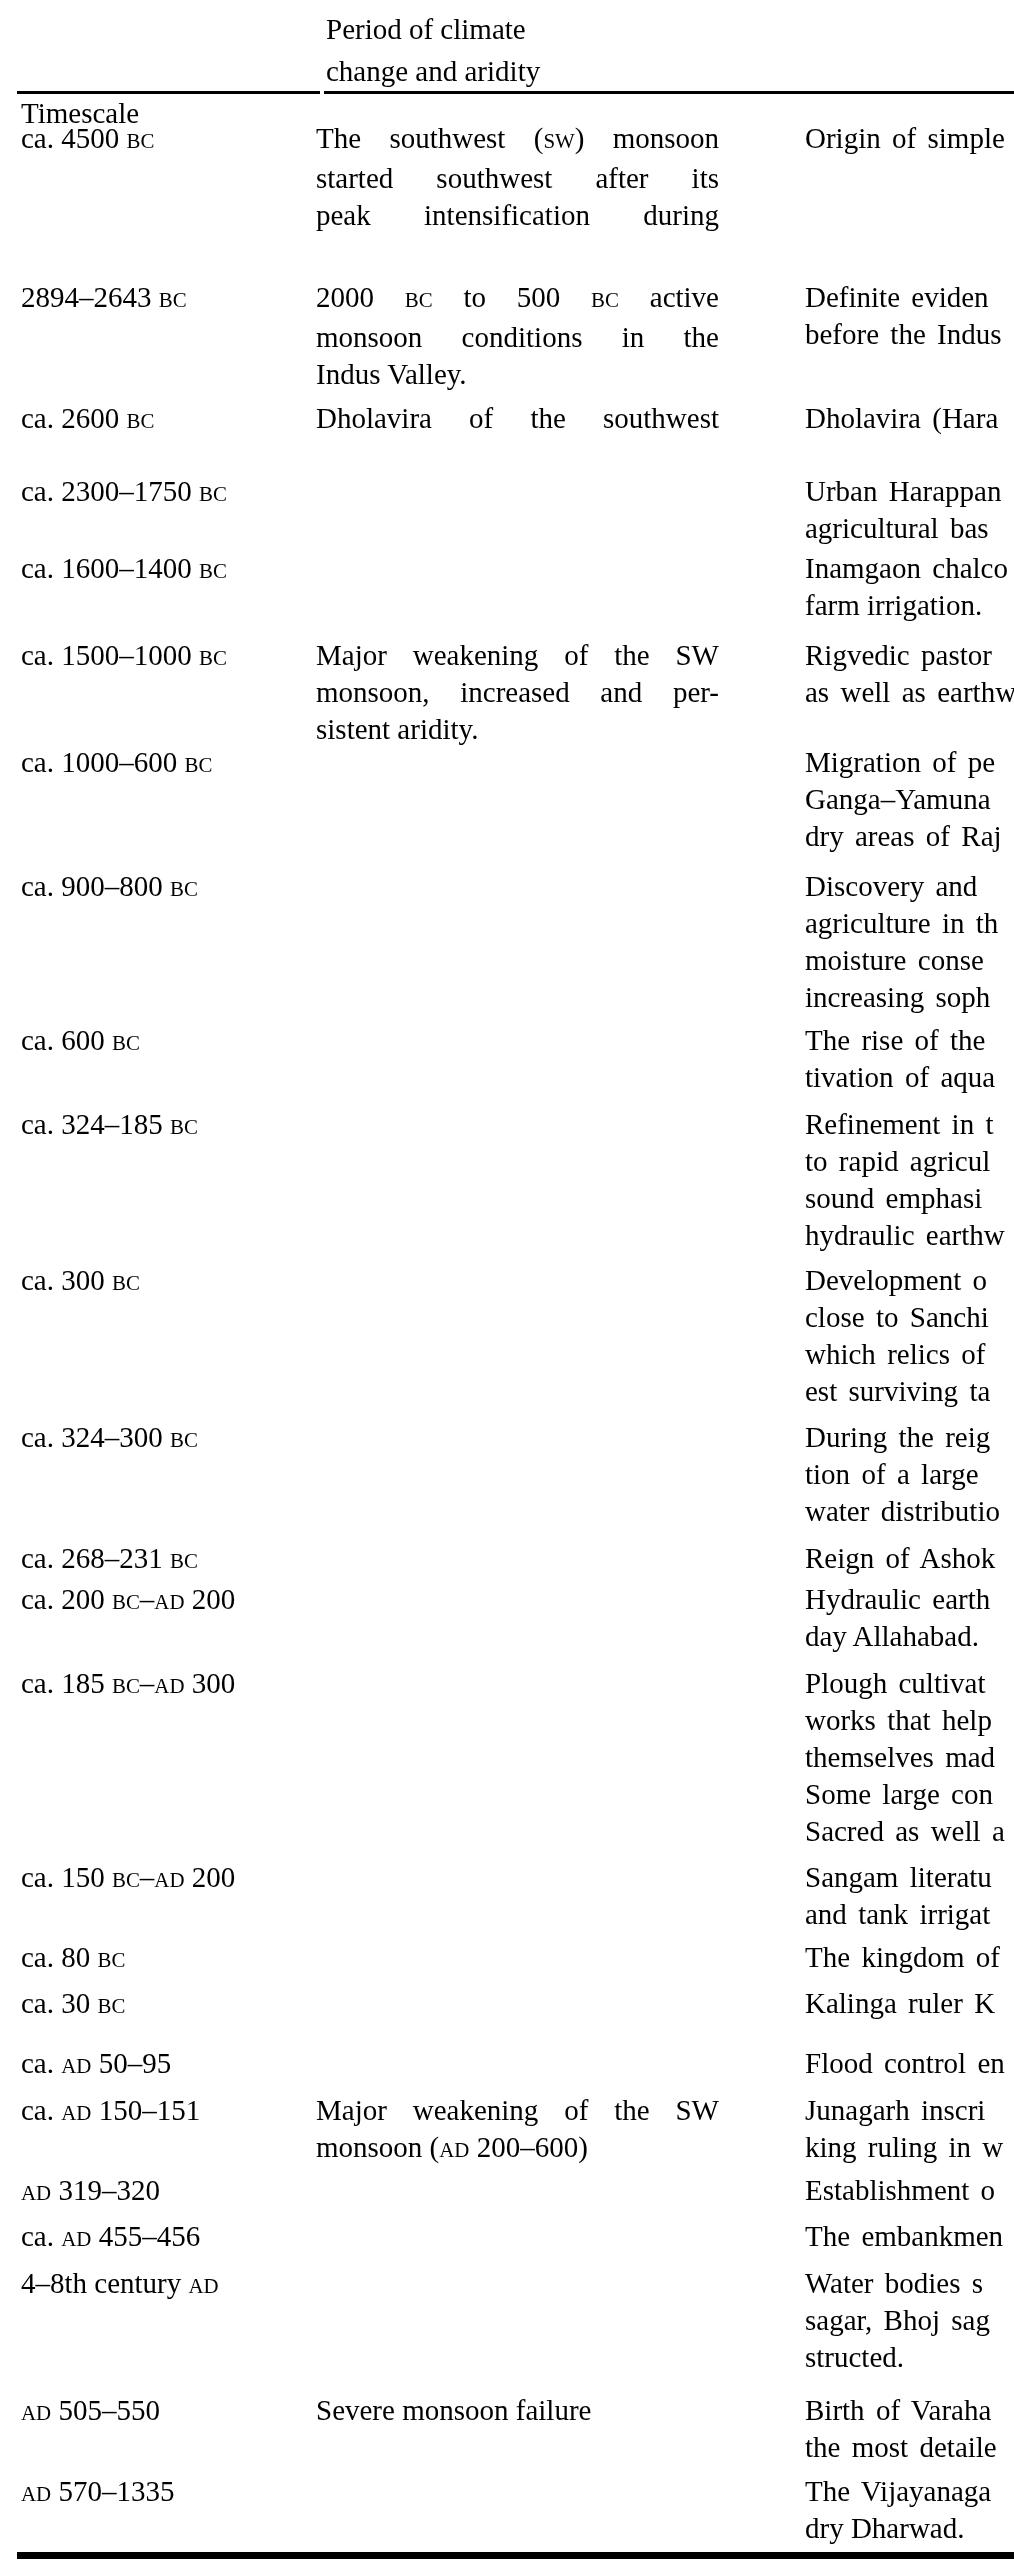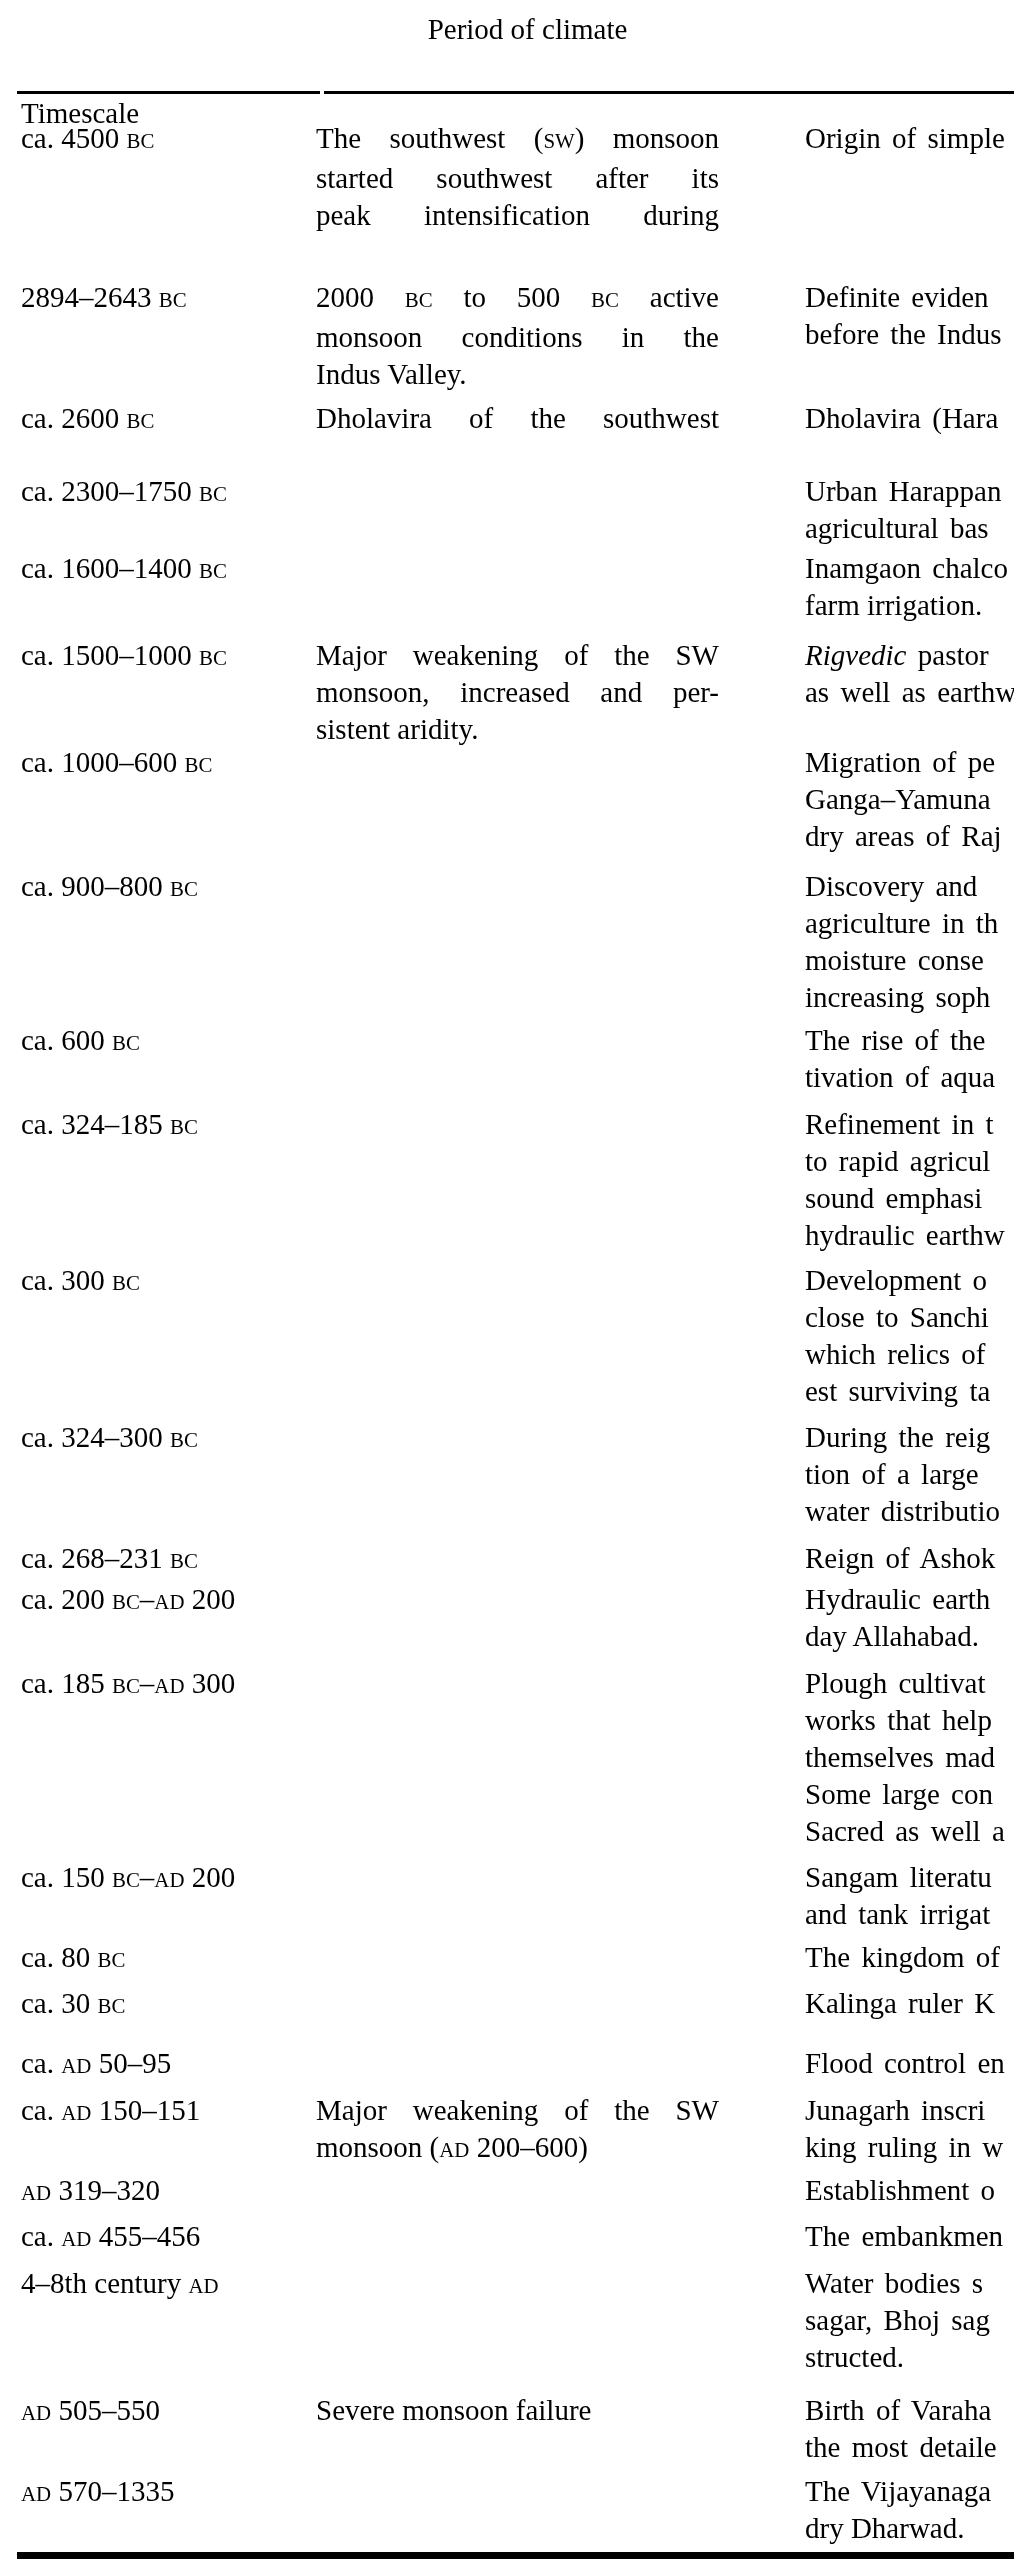--- a/index.html
+++ b/index.html
@@ -7,43 +7,44 @@
     position:relative;
     width:1015px;
     height:2576px;
     background:#ffffff;
     overflow:hidden;
     font-family:"Liberation Serif","DejaVu Serif",serif;
     font-size:29px;
     color:#000;
   }
   .hdr-col1{position:absolute;left:21px;top:50px;line-height:37px;white-space:nowrap;margin-top:45px;}
-  .hdr-col2{position:absolute;left:326px;top:7.7px;width:403px;text-align:center;line-height:42px;}
+  .hdr-col2{position:absolute;left:326px;top:7.7px;width:403px;text-align:left;line-height:42px;}
   .rule{position:absolute;height:2.9px;background:#000;}
   .rule-seg1{left:17.3px;top:91px;width:303px;}
   .rule-seg2{left:324px;top:91px;width:691px;}
   .bottom-rule{position:absolute;left:17.3px;top:2552px;width:998px;height:6.7px;background:#000;}
   .row{position:absolute;left:0;width:1015px;height:0;overflow:visible;}
   .c1{position:absolute;left:21px;top:0;line-height:37px;white-space:nowrap;text-align:center;}
   .c2{position:absolute;left:316px;top:0;width:403px;}
   .c3{position:absolute;left:805px;top:0;width:308px;}
   .cl{line-height:37px;}
   .cl.just{text-align:justify;text-align-last:justify;}
   .el{line-height:37px;white-space:nowrap;}
   .el.sp{word-spacing:0.14em;}
   .sc{font-size:0.72em;}
-  .it{font-style:italic;}
+  .it{}
 </style>
 </head>
 <body>
 
 <div class="page">
   <div class="hdr-col1">Timescale</div>
   <div class="hdr-col2">
     <div>Period of climate</div>
+    <div>change and aridity</div>
   </div>
   <div class="rule rule-seg1"></div>
   <div class="rule rule-seg2"></div>
   <div id="rows">
       <div class="row" style="top: 120px;">
         <div class="c1">ca. 4500 <span class="sc">BC</span></div>
         <div class="c2">
           <div class="cl just">The southwest (<span class="sc">SW</span>) monsoon</div>
           <div class="cl just">started southwest after its</div>
           <div class="cl just">peak intensification during</div>

